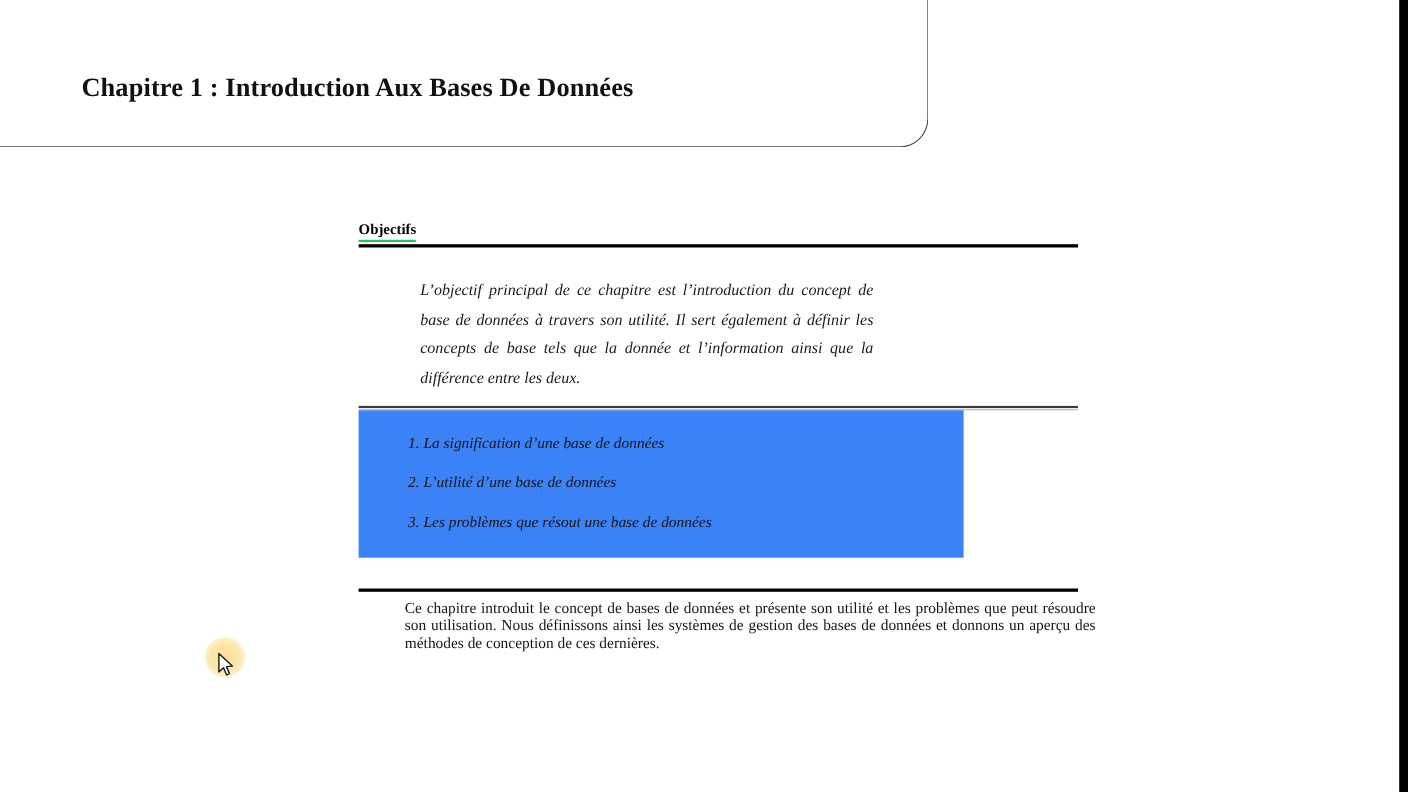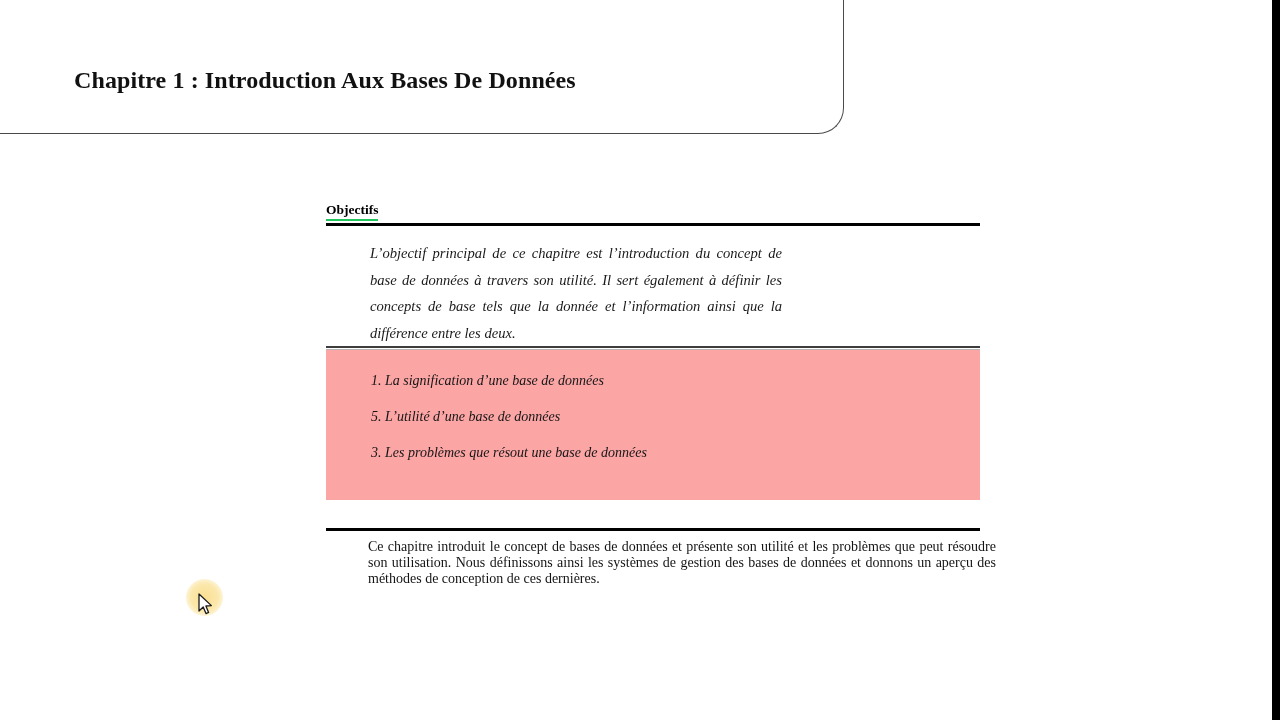--- a/index.html
+++ b/index.html
@@ -85,34 +85,34 @@
   }
   .rule-double .d1 { height: 2px; background: #3d3d3d; }
   .rule-double .d2 { height: 1px; background: #b4b4b4; margin-top: 1px; }
 
   .obj-para {
     font-style: italic;
     font-size: 14.6px;
     line-height: 26.6px;
     color: #1a1a1a;
     text-align: justify;
-    margin: 0;
+    margin: 12px;
     padding: 0 0 0 44px;
     width: 412px;
   }
   #obj-para-1 { padding-top: 14px; }
   #obj-para-2 {
     padding-top: 18px;
     line-height: 20px;
   }
 
   #goal-box {
-    width: 654px;
-    background: #fca5a5;
-    padding: 14px 0 32px 0;
+    width: 550px;
+    background: #3b82f6;
+    padding: 14px 0 16px 0;
     box-sizing: border-box;
   }
   .goal-item {
     font-style: italic;
     font-size: 14px;
     line-height: 18px;
     color: #151515;
     padding: 0 0 0 45px;
     margin: 8px 0 18px 0;
   }
@@ -174,21 +174,21 @@
     <p id="obj-para-1" class="obj-para">L’objectif principal de ce chapitre est l’introduction du concept de base  de données à travers son utilité. Il sert également à définir les concepts  de base tels que la donnée et l’information ainsi que la différence entre les deux.</p>
 
 
     <div class="rule-double">
       <div class="d1"></div>
       <div class="d2"></div>
     </div>
 
     <div id="goal-box">
       <div class="goal-item">1. La signification d’une base de données</div>
-      <div class="goal-item">5. L’utilité d’une base de données</div>
+      <div class="goal-item">2. L’utilité d’une base de données</div>
       <div class="goal-item">3. Les problèmes que résout une base de données</div>
     </div>
   </div>
 
   <div id="after-goal-gap"></div>
 
   <div>
     <div class="rule-thick"></div>
     <p id="resume-para">Ce chapitre introduit le concept de bases de données et présente son  utilité et les problèmes que peut résoudre son utilisation. Nous   définissons ainsi les systèmes de gestion des bases de données et donnons un aperçu des méthodes de conception de ces dernières.</p>
   </div>

